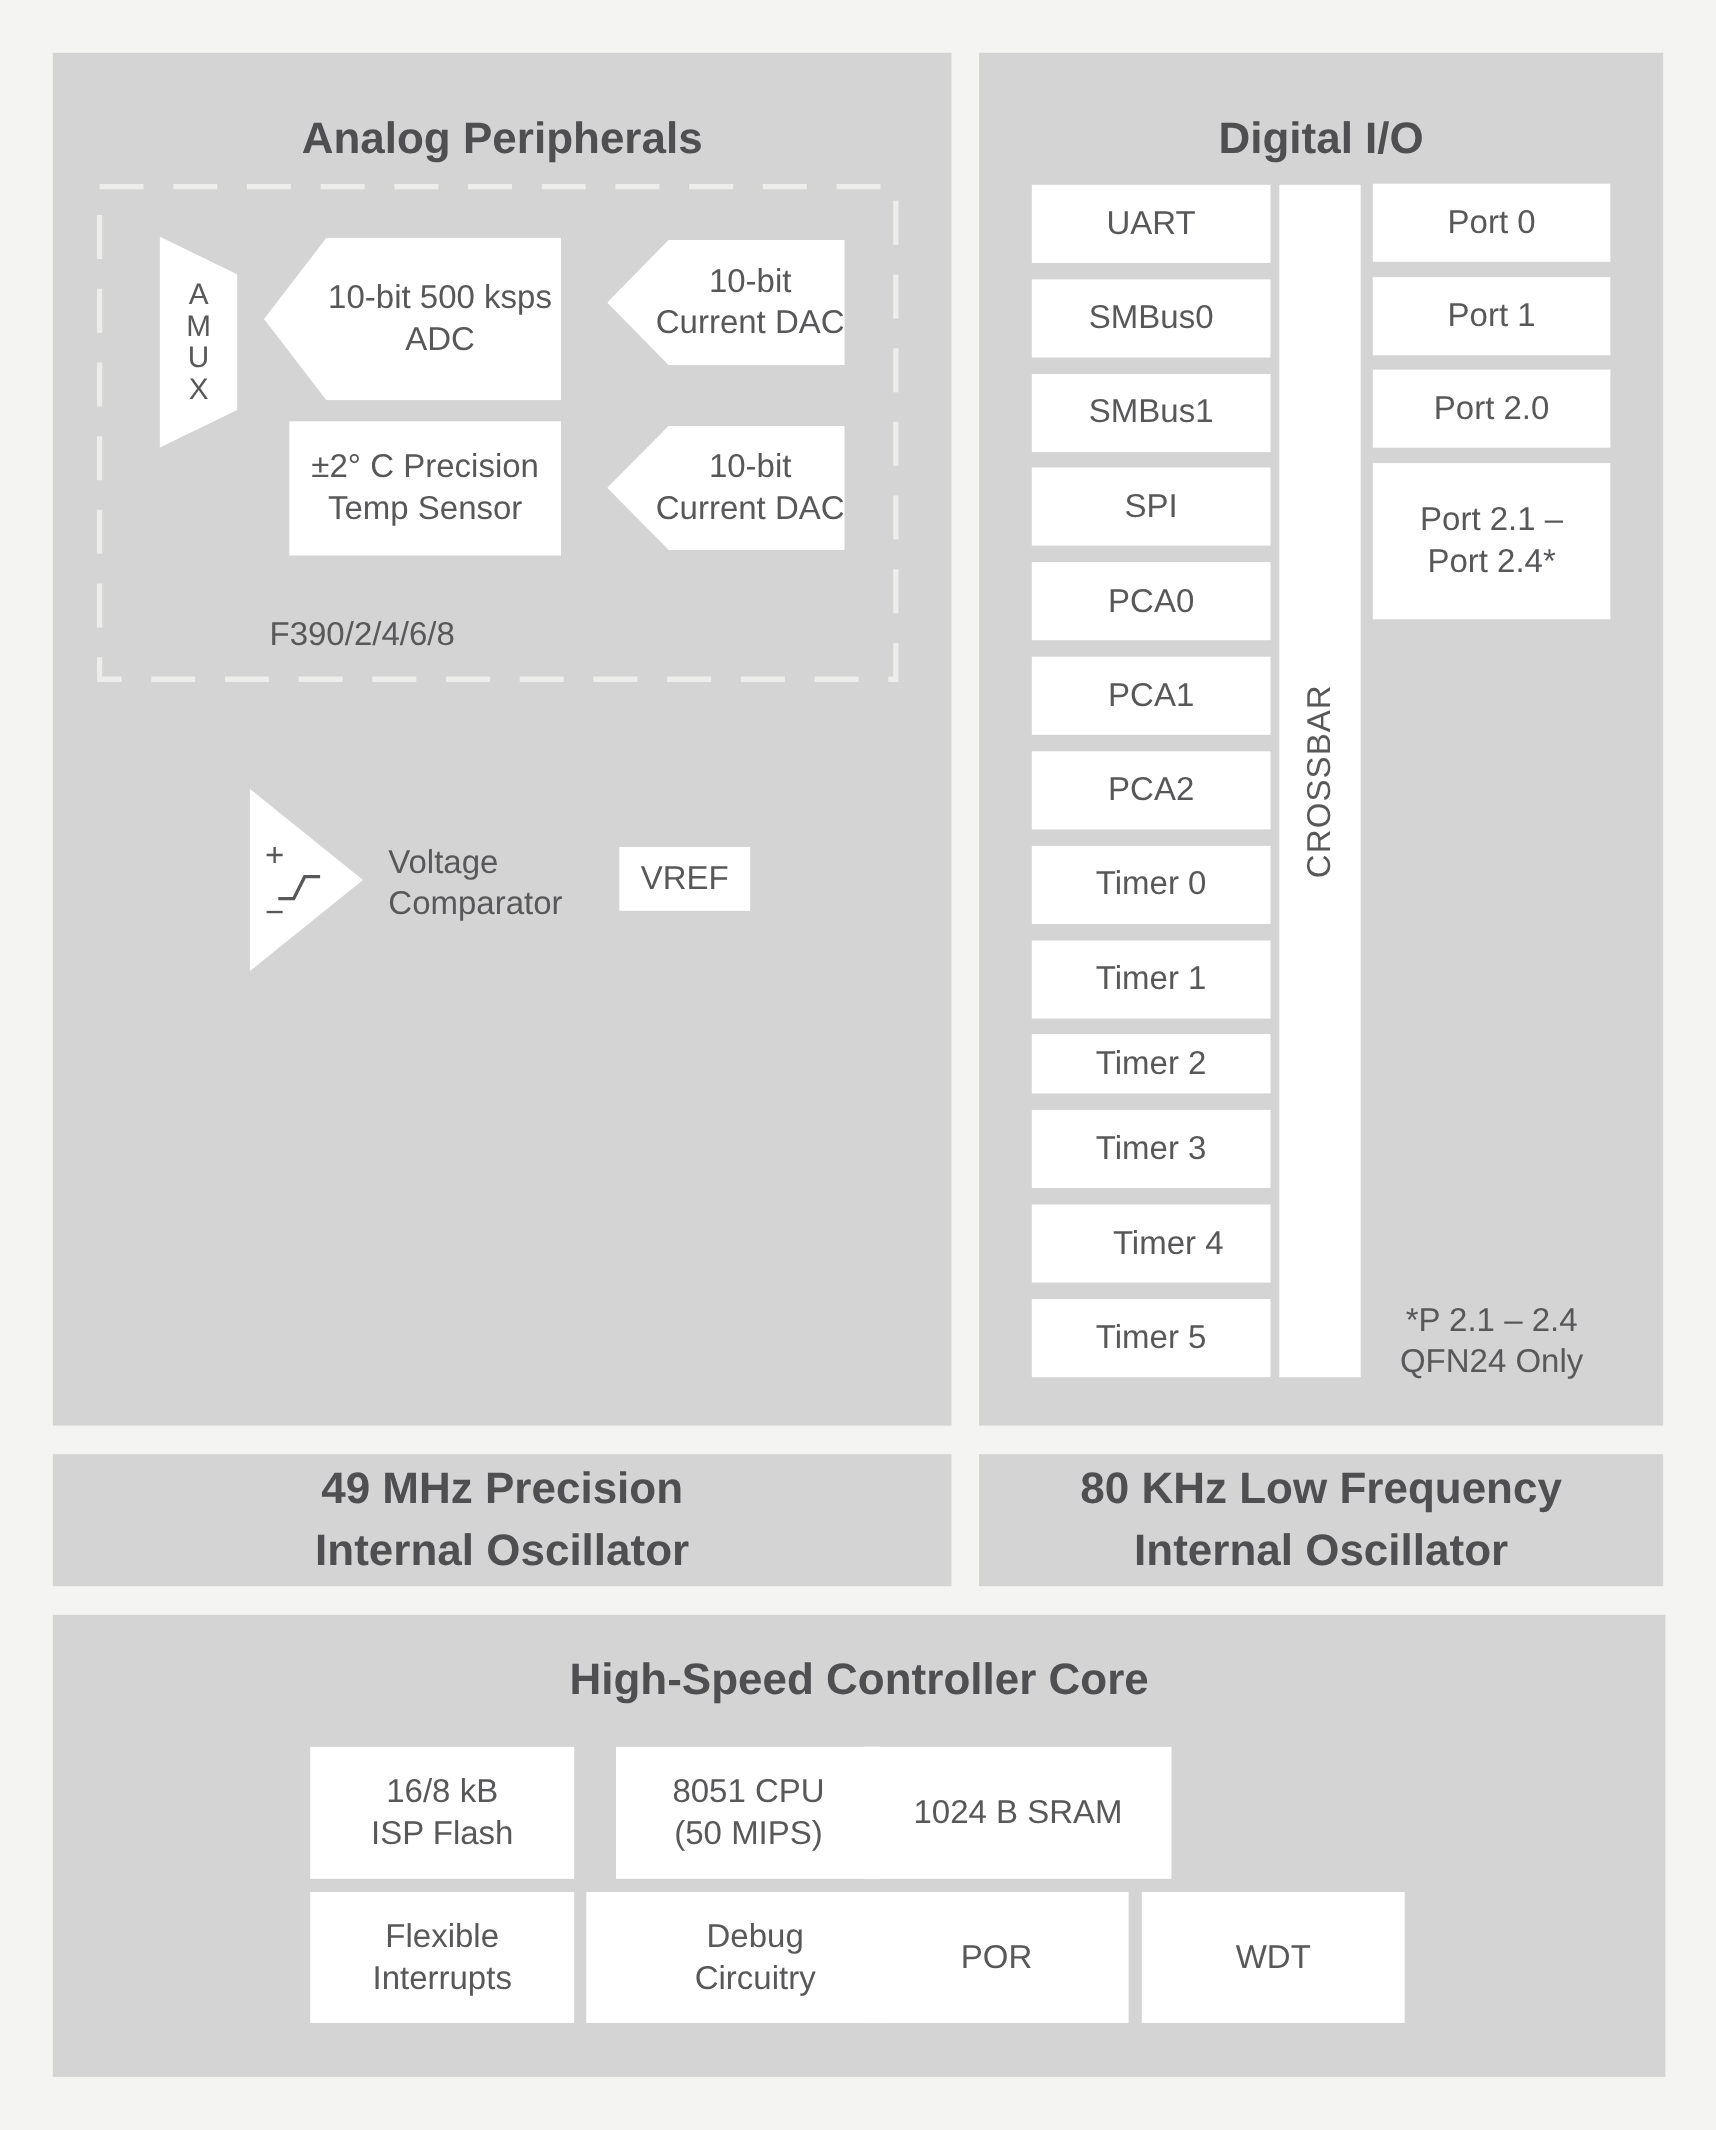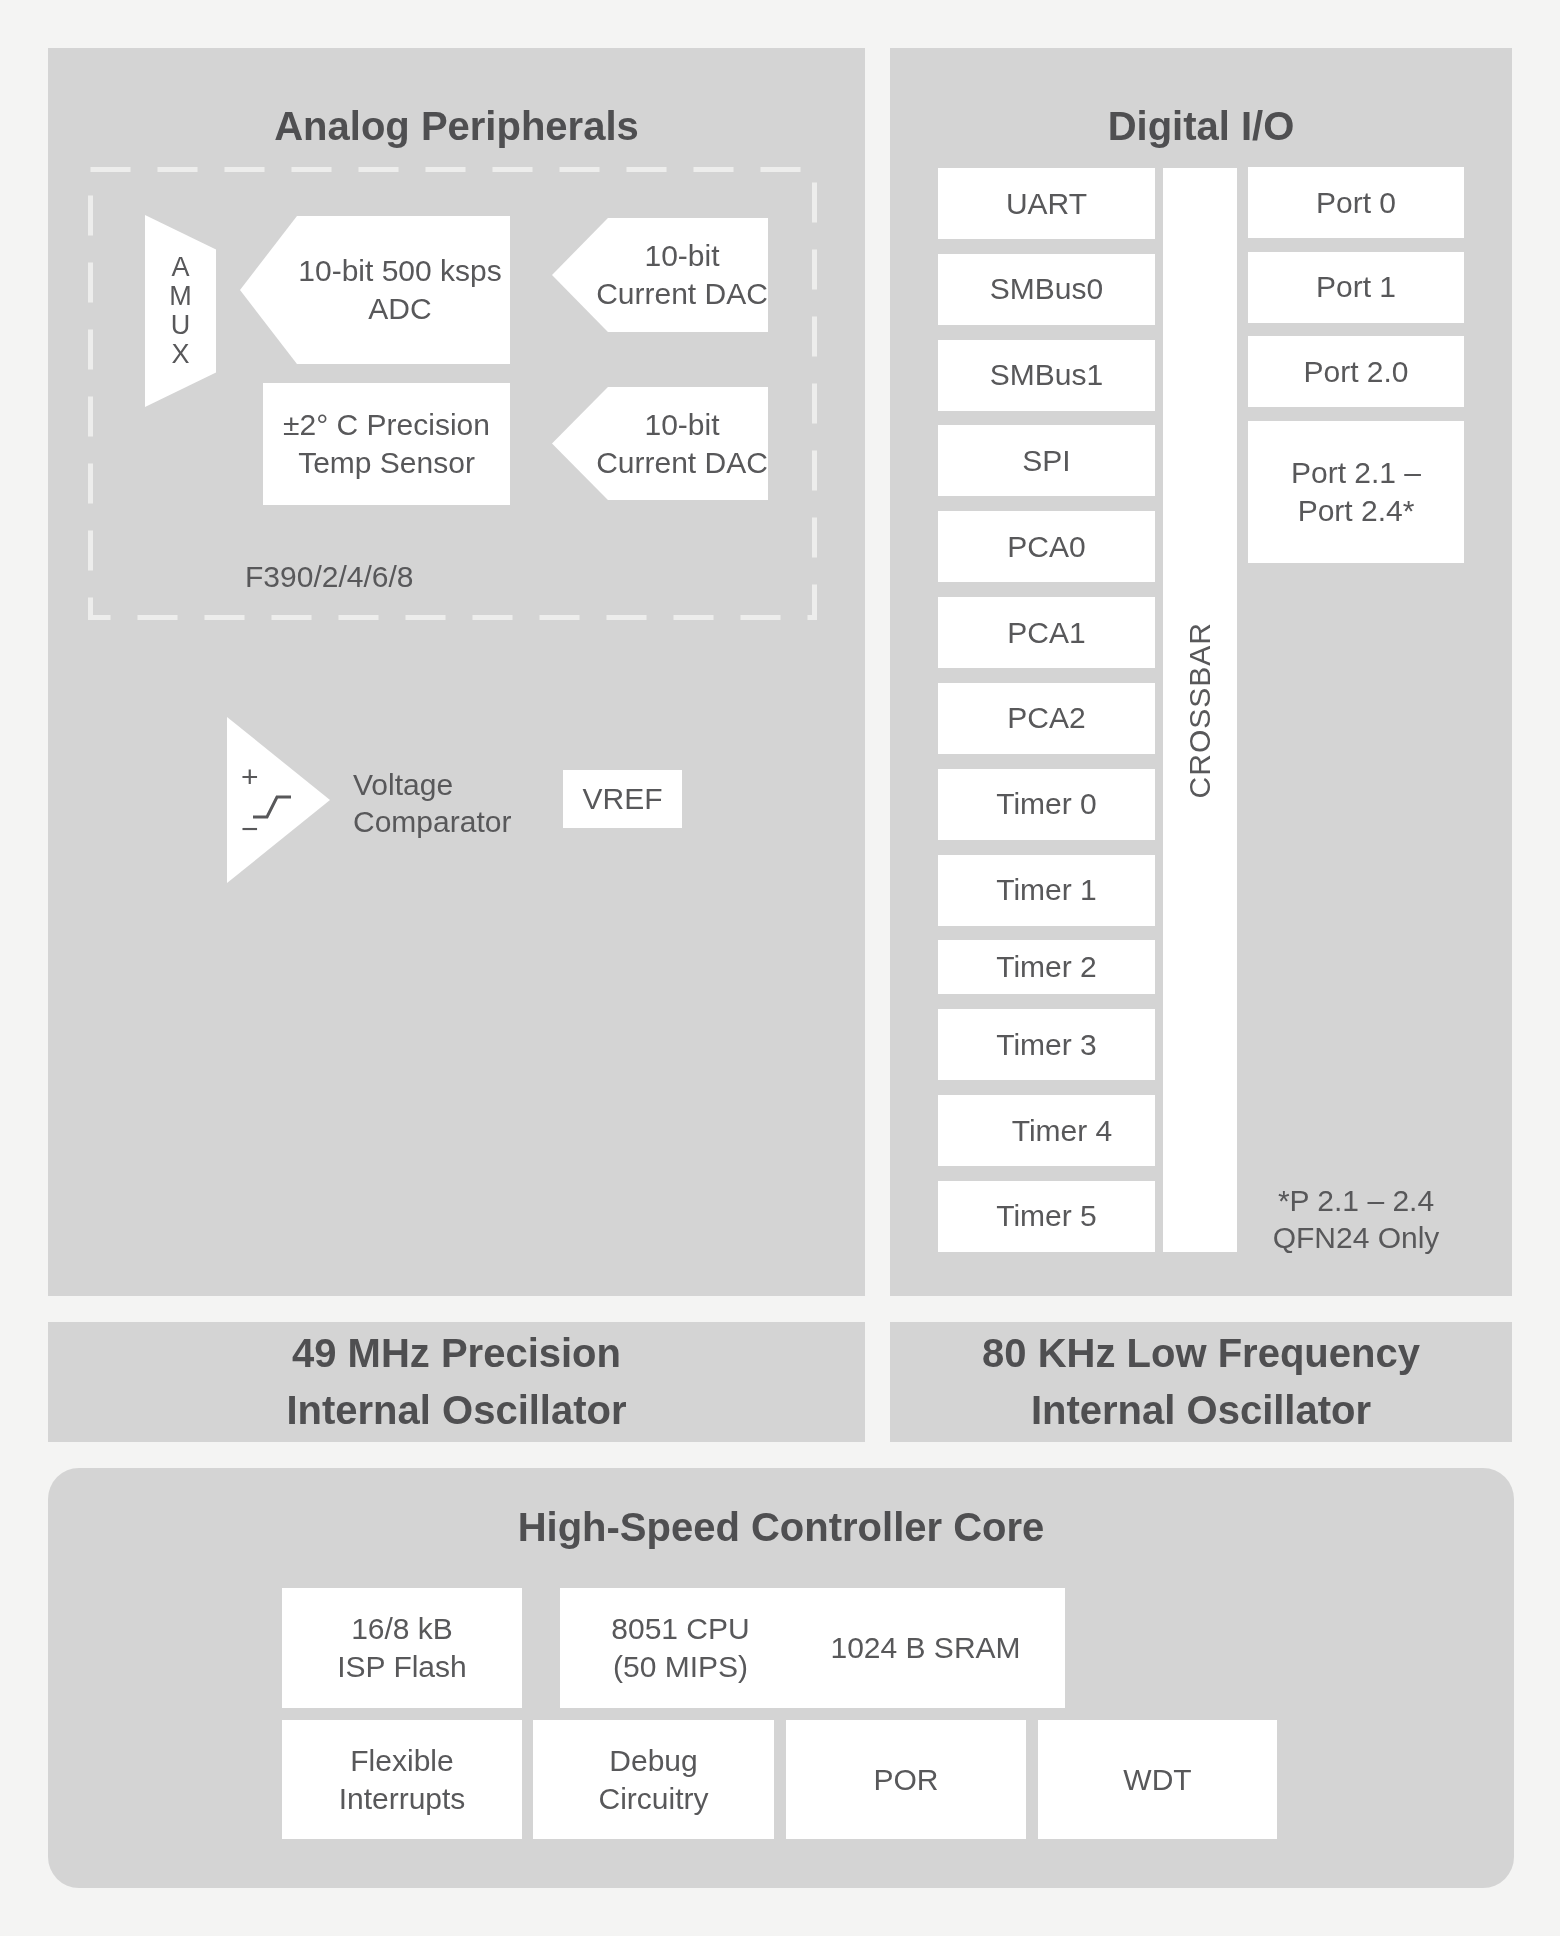--- a/index.html
+++ b/index.html
@@ -116,30 +116,30 @@
 
   <div class="osc" style="left:48px;width:817px;">
     <span>49 MHz Precision
 Internal Oscillator</span>
   </div>
   <div class="osc" style="left:890px;width:622px;">
     <span>80 KHz Low Frequency
 Internal Oscillator</span>
   </div>
 
-  <div class="panel" style="left:48px;top:1468px;width:1466px;height:420px;border-radius:31px;">
+  <div class="panel" style="left:48px;top:1468px;width:1466px;height:420px;">
     <div class="panel-title" style="top:37px;">High-Speed Controller Core</div>
 
     <div class="wbox" style="left:234px;top:120px;width:240px;height:120px;"><span>16/8 kB
 ISP Flash</span></div>
     <div class="wbox" style="left:512px;top:120px;width:241px;height:120px;"><span>8051 CPU
 (50 MIPS)</span></div>
     <div class="wbox" style="left:738px;top:120px;width:279px;height:120px;"><span>1024 B SRAM</span></div>
 
     <div class="wbox" style="left:234px;top:252px;width:240px;height:119px;"><span>Flexible
 Interrupts</span></div>
-    <div class="wbox" style="left:485px;top:252px;width:241px;height:119px;"><span>Debug
+    <div class="wbox" style="left:485px;top:252px;width:241px;height:119px;padding-left:33px;"><span>Debug
 Circuitry</span></div>
     <div class="wbox" style="left:738px;top:252px;width:240px;height:119px;"><span>POR</span></div>
     <div class="wbox" style="left:990px;top:252px;width:239px;height:119px;"><span>WDT</span></div>
   </div>
 
 </div>
 
 </body></html>

